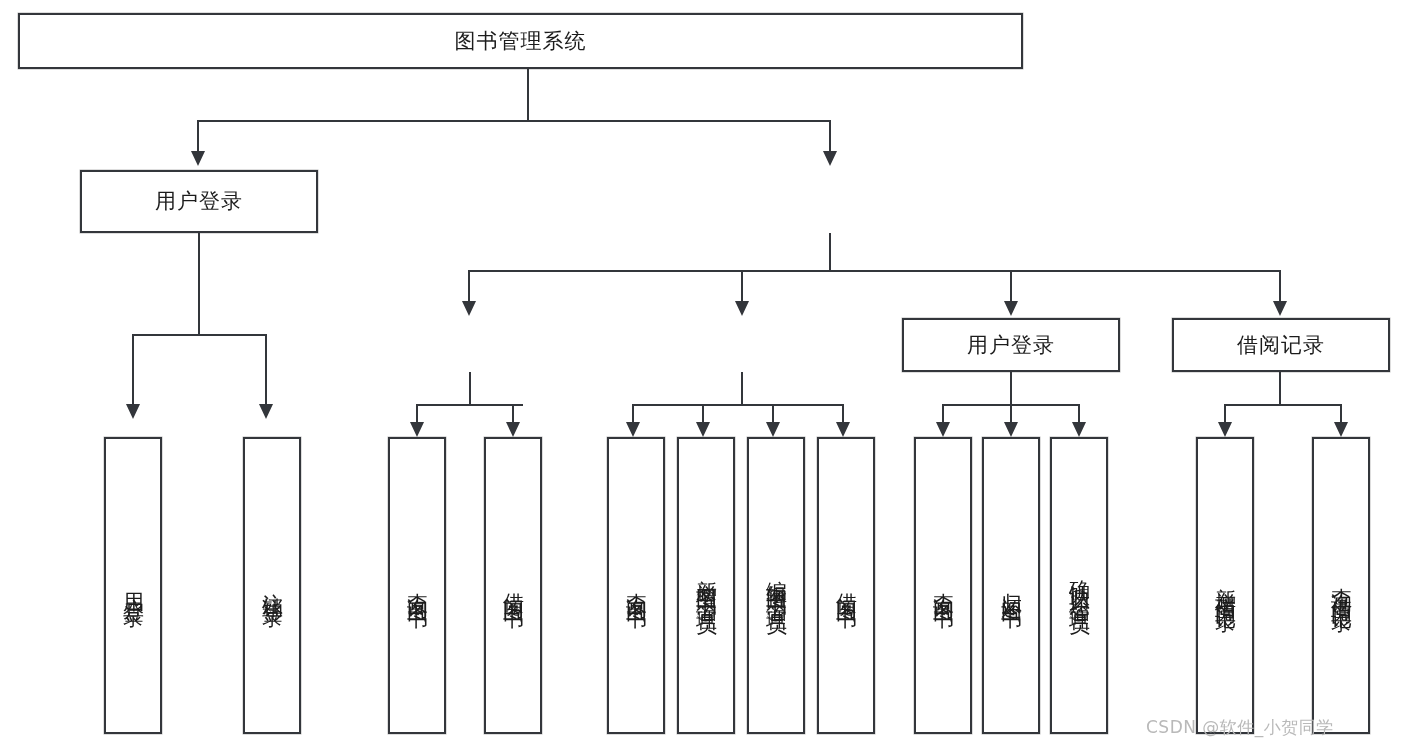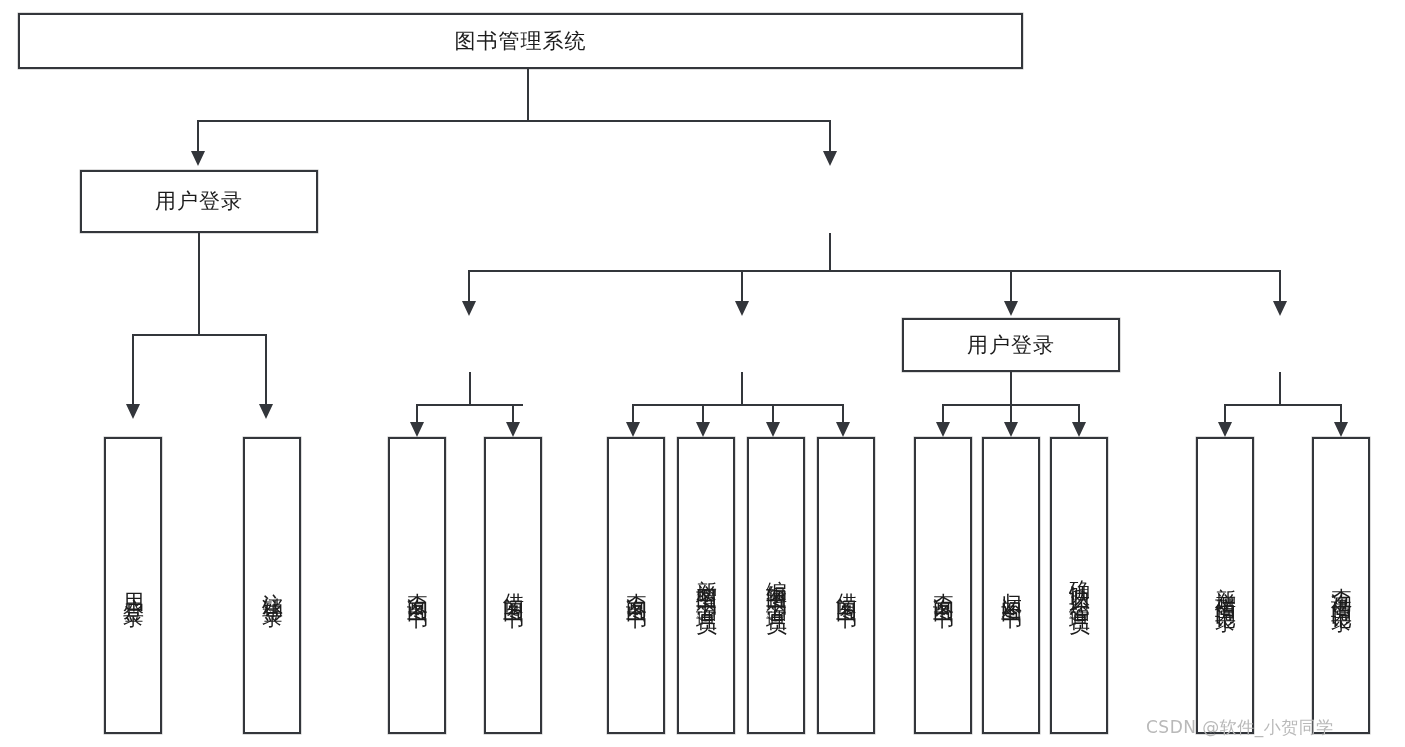--- a/index.html
+++ b/index.html
@@ -112,20 +112,23 @@
   <div class="arrow" style="left:735px;top:301px;"></div>
 
   <div class="ln v" style="left:1010px;top:270px;width:2px;height:33px;"></div>
   <div class="arrow" style="left:1004px;top:301px;"></div>
 
   <div class="ln v" style="left:1279px;top:270px;width:2px;height:33px;"></div>
   <div class="arrow" style="left:1273px;top:301px;"></div>
 
   <div class="node" style="left:902px;top:318px;width:218px;height:54px;">
     <span class="lbl">用户登录</span>
+  </div>
+  <div class="node" style="left:1172px;top:318px;width:218px;height:54px;">
+    <span class="lbl">借阅记录</span>
   </div>
 
   <div class="ln v" style="left:469px;top:372px;width:2px;height:33px;"></div>
   <div class="ln h" style="left:416px;top:404px;width:107px;height:2px;"></div>
   <div class="ln v" style="left:416px;top:404px;width:2px;height:20px;"></div>
   <div class="arrow" style="left:410px;top:422px;"></div>
   <div class="ln v" style="left:512px;top:404px;width:2px;height:20px;"></div>
   <div class="arrow" style="left:506px;top:422px;"></div>
 
   <div class="ln v" style="left:741px;top:372px;width:2px;height:33px;"></div>

